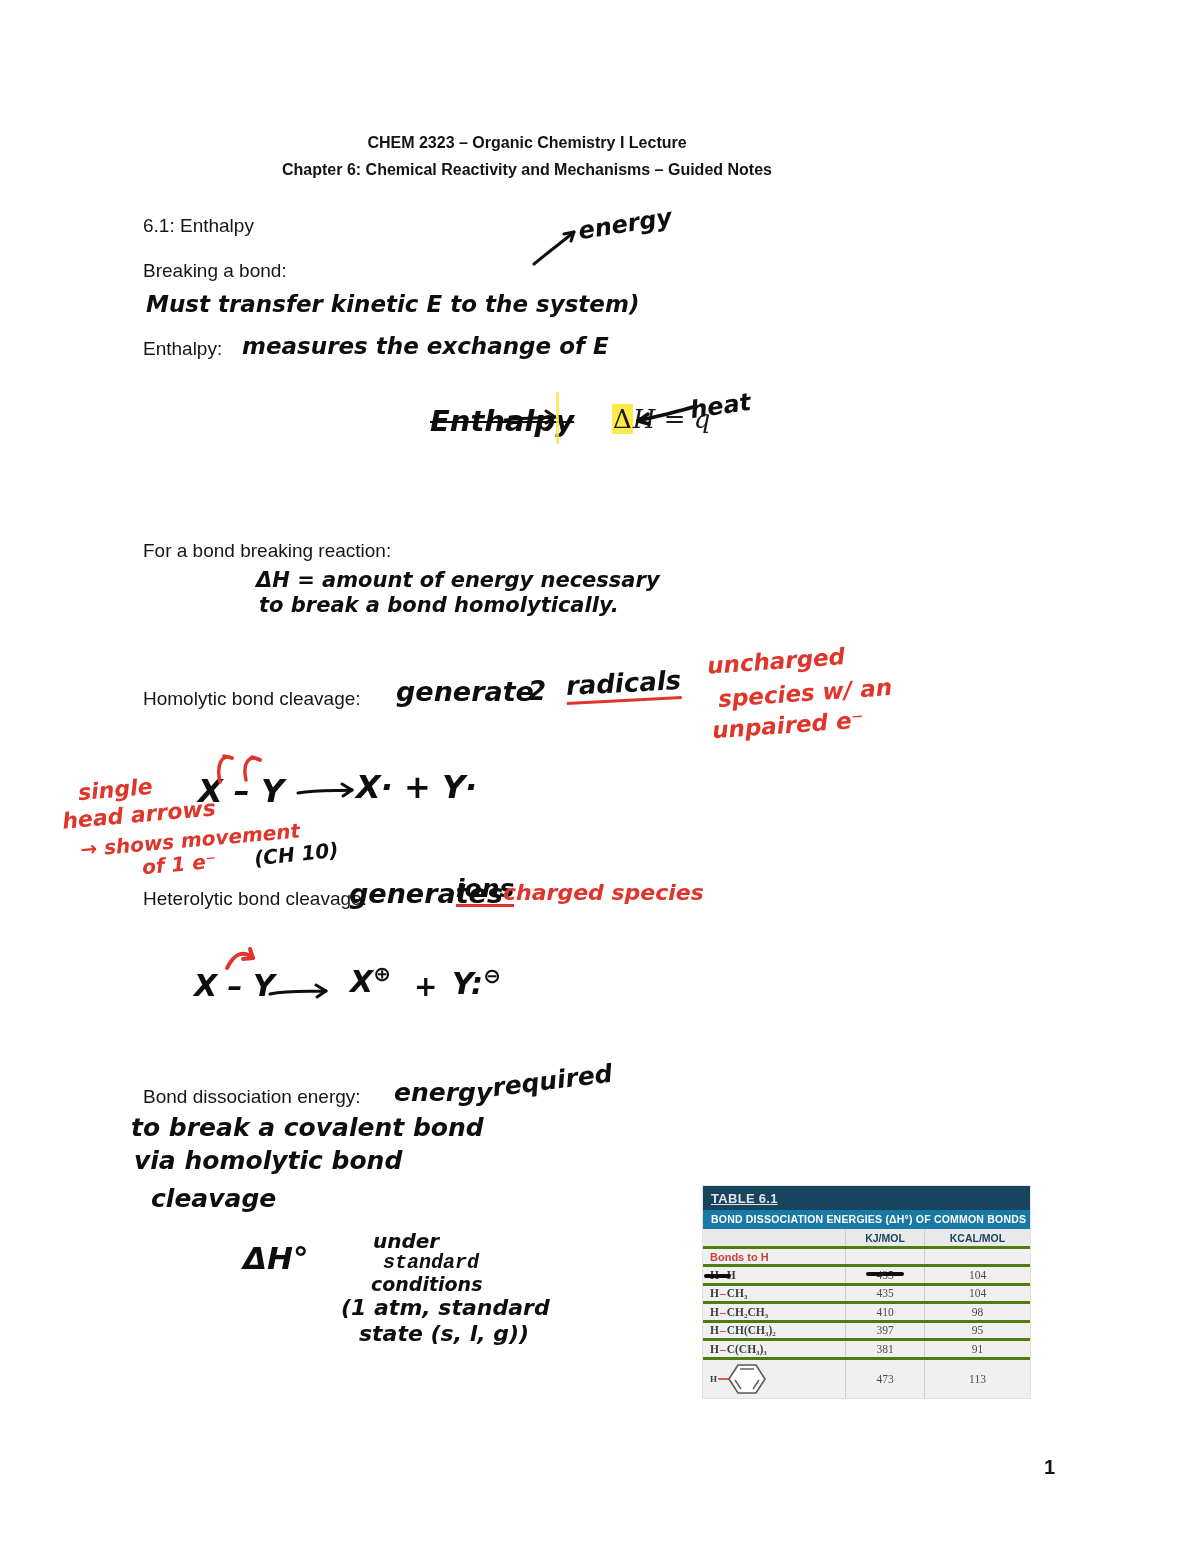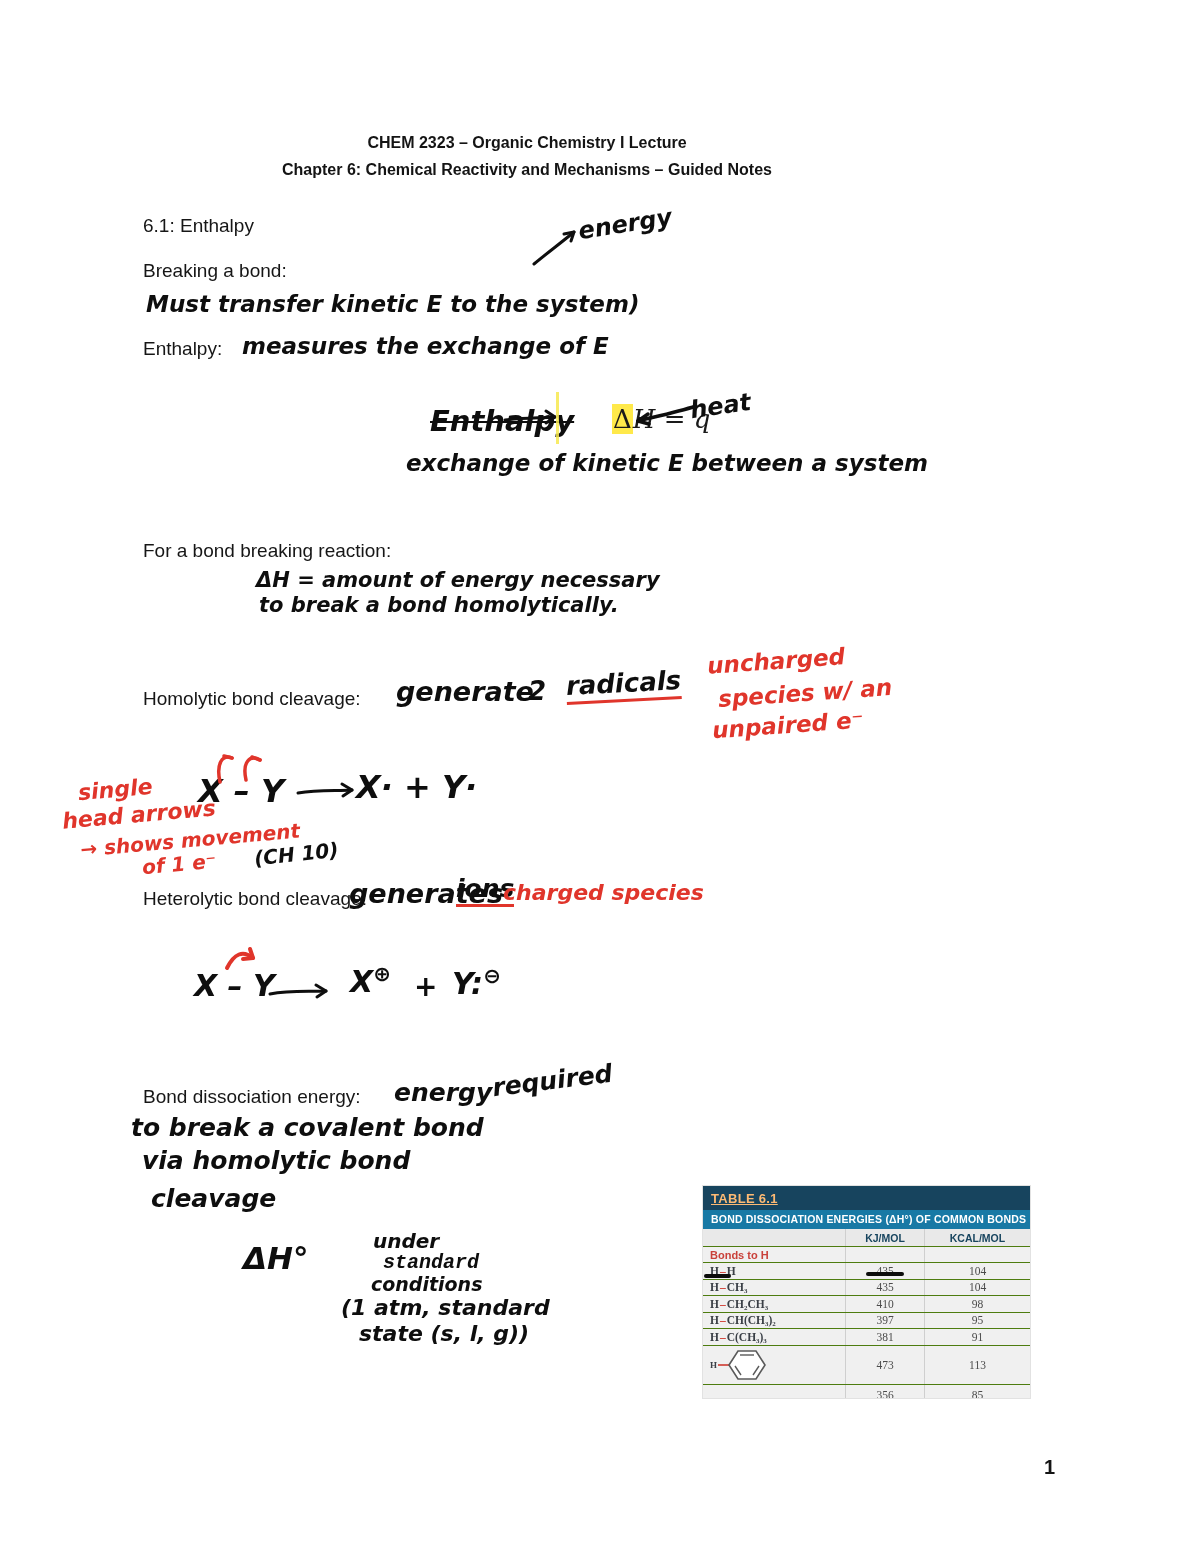--- a/index.html
+++ b/index.html
@@ -11,26 +11,26 @@
   .hw{font-family:"DejaVu Sans",sans-serif;font-style:italic;font-weight:700;color:#0e0e0e;}
   .hwr{color:#e0352b;}
   .uline-red{border-bottom:3px solid #e0352b;padding-bottom:1px;display:inline-block;}
   .eq{font-family:"DejaVu Serif",serif;font-style:italic;font-size:26px;color:#1a1a1a;padding-left:46px;}
   .eq .delta{font-style:normal;background:#ffe94a;padding:0 1px;}
   .ybar{background:#f7e94f;width:3px;opacity:.85;}
   .marker{background:#0c0c0c;border-radius:2px;}
   
   .bdetable{width:327px;height:212px;overflow:hidden;font-family:"Liberation Serif",serif;
             background:#f0f0f0;box-shadow:0 0 0 1px #e2e2e2;}
-  .th1{height:24px;background:#17445e;color:#fdba74;font-family:"Liberation Sans",sans-serif;
+  .th1{height:24px;background:#17445e;color:#e5e5e5;font-family:"Liberation Sans",sans-serif;
        font-weight:bold;font-size:13px;line-height:25px;padding-left:8px;}
   .th1 span{text-decoration:underline;letter-spacing:.3px;}
   .th2{height:19px;background:#1879a5;color:#fff;font-family:"Liberation Sans",sans-serif;
        font-weight:bold;font-size:10.5px;line-height:19px;padding-left:8px;letter-spacing:.2px;}
-  .trow{display:flex;align-items:center;border-top:1px solid #4d7c0f;}
+  .trow{display:flex;align-items:center;border-top:3px solid #4d7c0f;}
   .thc{background:#e9e9e9;border-top:none;height:17px;}
   .thc .tc{color:#17445e;font-weight:bold;font-family:"Liberation Sans",sans-serif;font-size:10.5px;}
   .tc{box-sizing:border-box;}
   .tc1{width:142px;padding-left:7px;display:flex;align-items:center;}
   .tc2{width:79px;text-align:center;border-left:1px solid #cfcfcf;align-self:stretch;
        display:flex;align-items:center;justify-content:center;}
   .tc3{width:106px;text-align:center;border-left:1px solid #cfcfcf;align-self:stretch;
        display:flex;align-items:center;justify-content:center;}
   .bondtxt{font-size:11.5px;font-weight:bold;color:#3a3f46;}
   .valtxt{font-size:11.5px;color:#4a4a4a;}
@@ -72,21 +72,20 @@
   <div class="abs ybar" style="left:556px;top:392px;height:52px;"></div>
   <div class="abs eq" style="left:566px;top:404px;">
     <span class="delta">Δ</span><span>H = q</span>
   </div>
   <svg class="abs" style="left:628px;top:400px;" width="72" height="28" viewBox="0 0 72 28">
     <path d="M68,6 C50,12 26,17 10,21" stroke="#0e0e0e" stroke-width="3.5" fill="none" stroke-linecap="round"></path>
     <path d="M10,21 L20,14 M10,21 L21,24" stroke="#0e0e0e" stroke-width="3.5" fill="none" stroke-linecap="round"></path>
   </svg>
   <div class="abs hw" style="left:690px;top:392px;font-size:24px;transform:rotate(-8deg);">heat</div>
 
-  <div class="abs hw" style="left:406px;top:450px;font-size:23px;">exchange of kinetic E between a system</div>
 
   <div class="abs typed" style="left:143px;top:540px;">For a bond breaking reaction:</div>
   <div class="abs hw" style="left:256px;top:568px;font-size:21px;">ΔH = amount of energy necessary</div>
   <div class="abs hw" style="left:259px;top:593px;font-size:21px;">to break a bond homolytically.</div>
 
   <div class="abs typed" style="left:143px;top:688px;">Homolytic bond cleavage:</div>
   <div class="abs hw" style="left:396px;top:676px;font-size:27px;">generate</div>
   <div class="abs hw" style="left:528px;top:676px;font-size:26px;">2</div>
   <div class="abs hw" style="left:566px;top:668px;font-size:26px;transform:rotate(-3deg);">
     <span class="uline-red">radicals</span>
@@ -135,21 +134,21 @@
   </div>
   <div class="abs hw" style="left:414px;top:970px;font-size:28px;">+</div>
   <div class="abs hw" style="left:452px;top:964px;font-size:30px;">
     <span>Y:</span><sup style="font-size:21px;">⊖</sup>
   </div>
 
   <div class="abs typed" style="left:143px;top:1086px;">Bond dissociation energy:</div>
   <div class="abs hw" style="left:394px;top:1078px;font-size:25px;">energy</div>
   <div class="abs hw" style="left:492px;top:1066px;font-size:25px;transform:rotate(-7deg);">required</div>
   <div class="abs hw" style="left:131px;top:1113px;font-size:25px;">to break   a covalent bond</div>
-  <div class="abs hw" style="left:142px;top:1146px;font-size:25px;">via  homolytic bond</div>
+  <div class="abs hw" style="left:134px;top:1146px;font-size:25px;">via  homolytic bond</div>
   <div class="abs hw" style="left:151px;top:1184px;font-size:25px;">cleavage</div>
 
   <div class="abs hw" style="left:243px;top:1240px;font-size:31px;">ΔH°</div>
   <div class="abs hw" style="left:373px;top:1229px;font-size:20px;">under</div>
   <div class="abs hw" style="left:383px;top:1251px;font-size:20px;font-family:Liberation Mono, monospace;">standard</div>
   <div class="abs hw" style="left:371px;top:1273px;font-size:19px;">conditions</div>
   <div class="abs hw" style="left:341px;top:1295px;font-size:22px;">(1 atm, standard</div>
   <div class="abs hw" style="left:359px;top:1321px;font-size:22px;">state (s, l, g))</div>
 
   <div class="abs bdetable" style="left:703px;top:1186px;">

